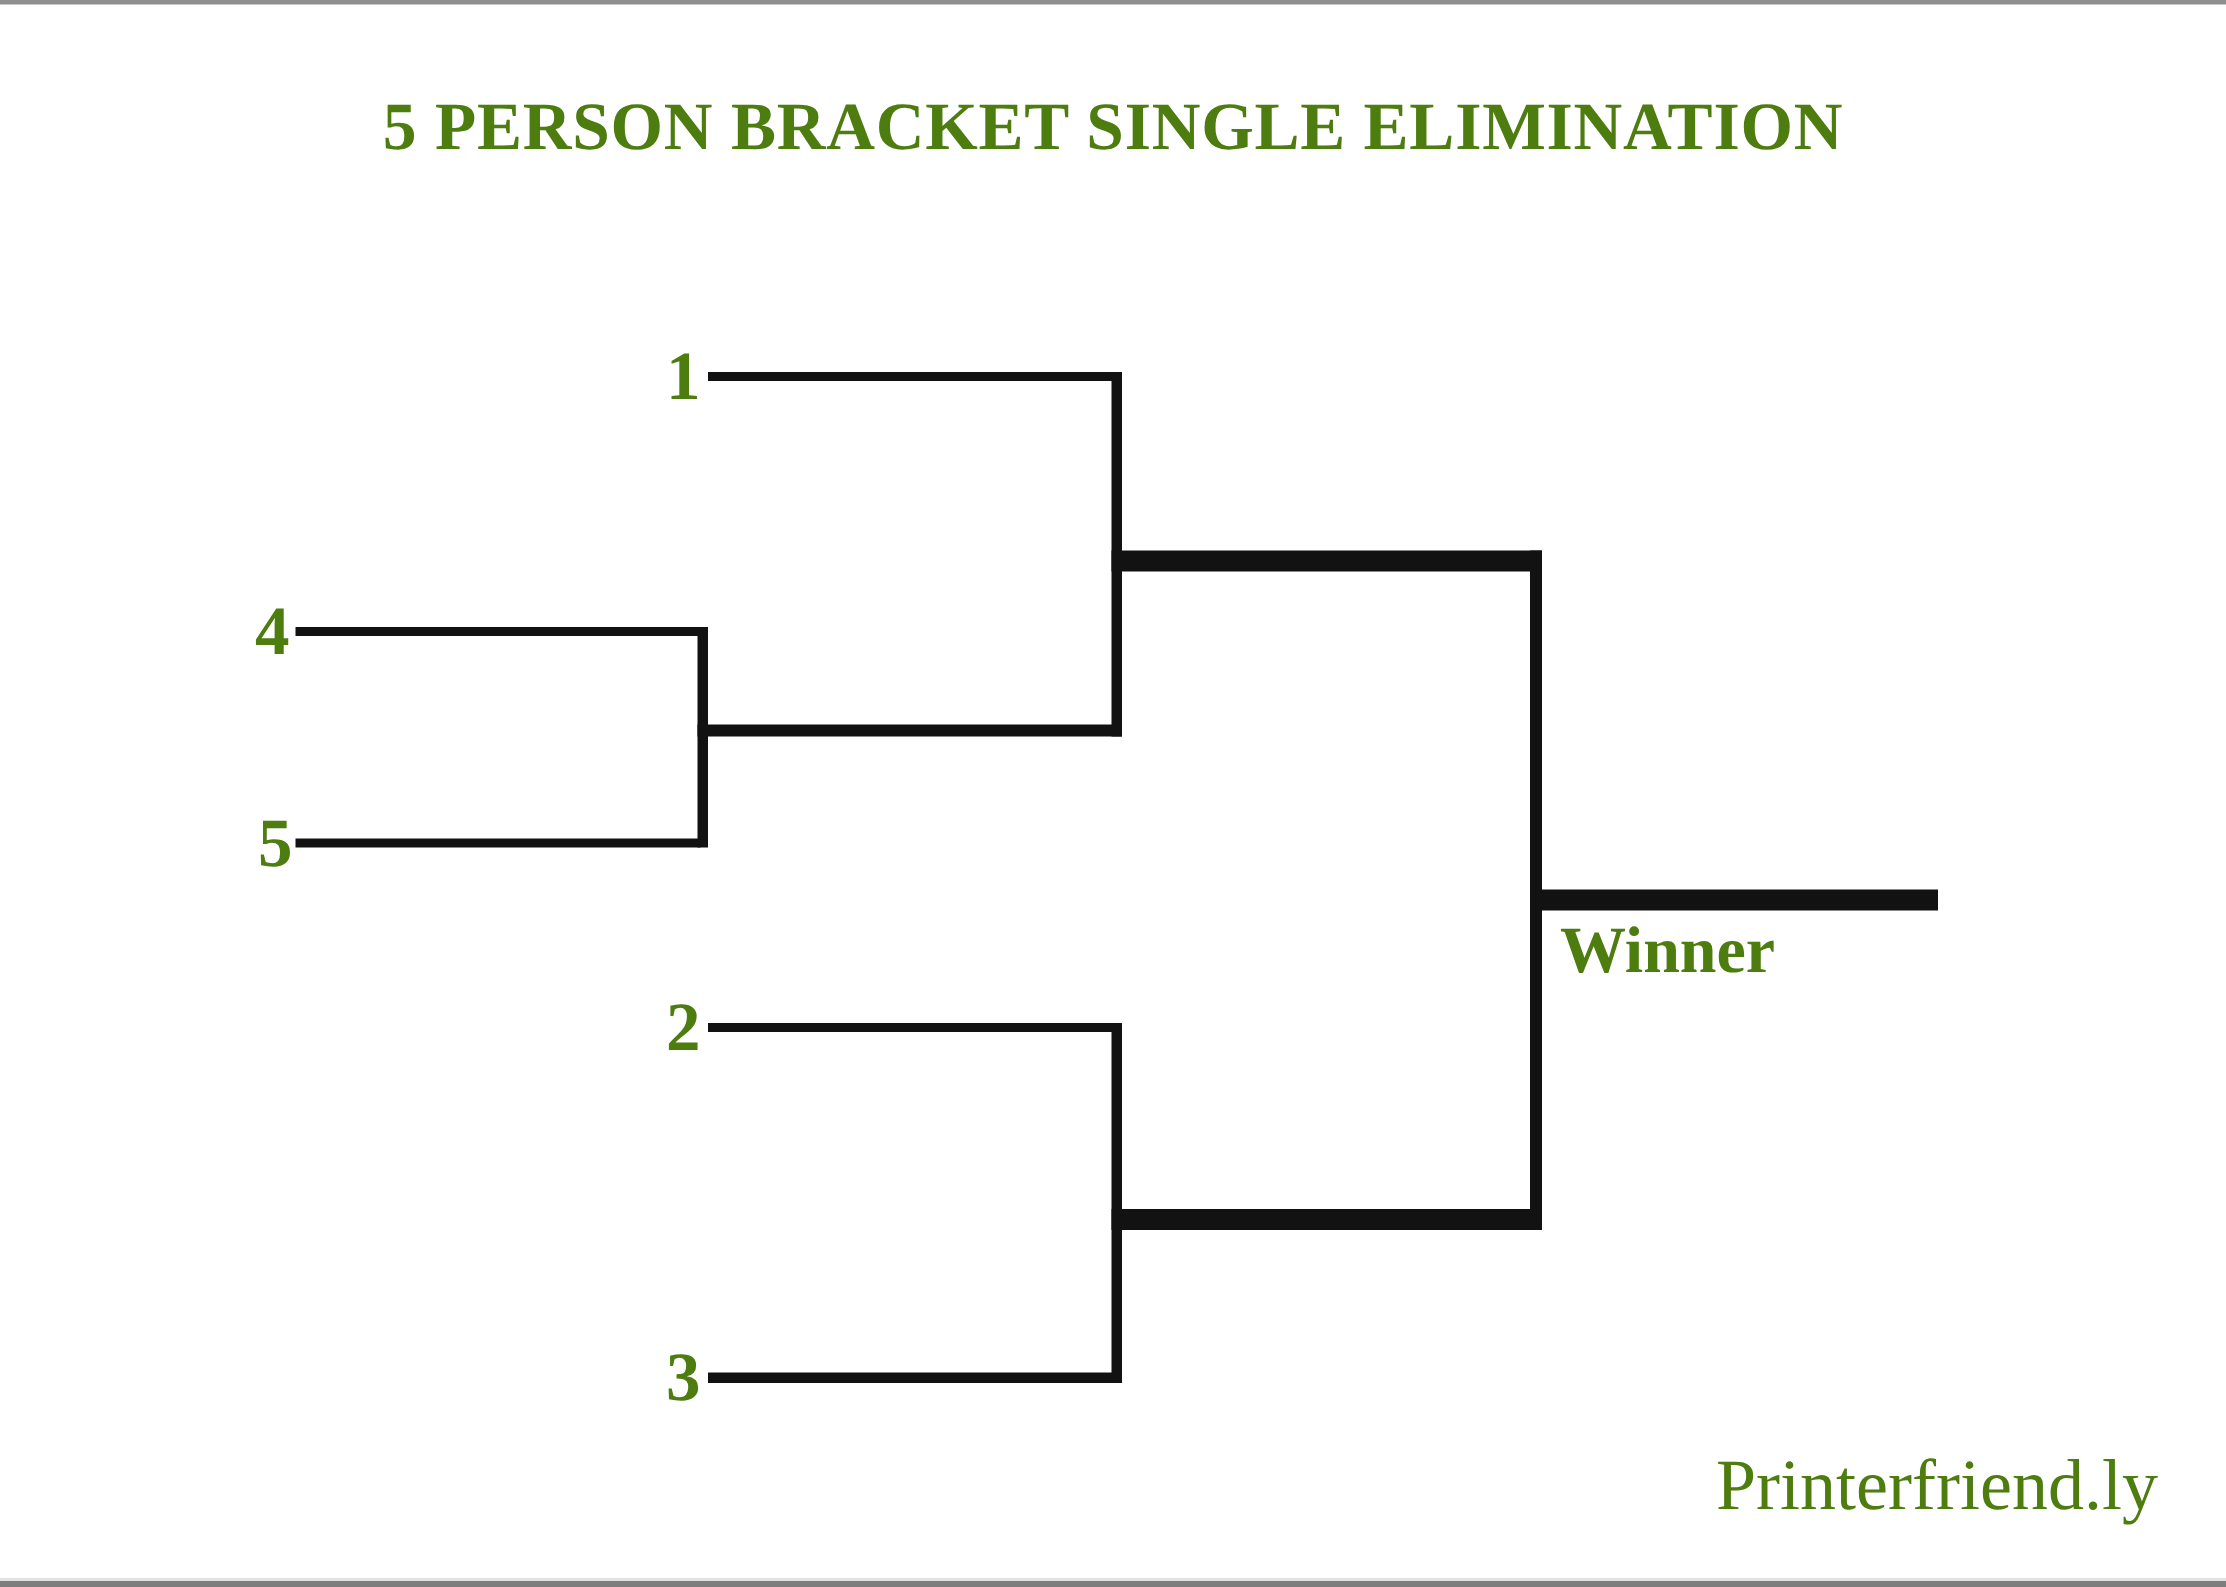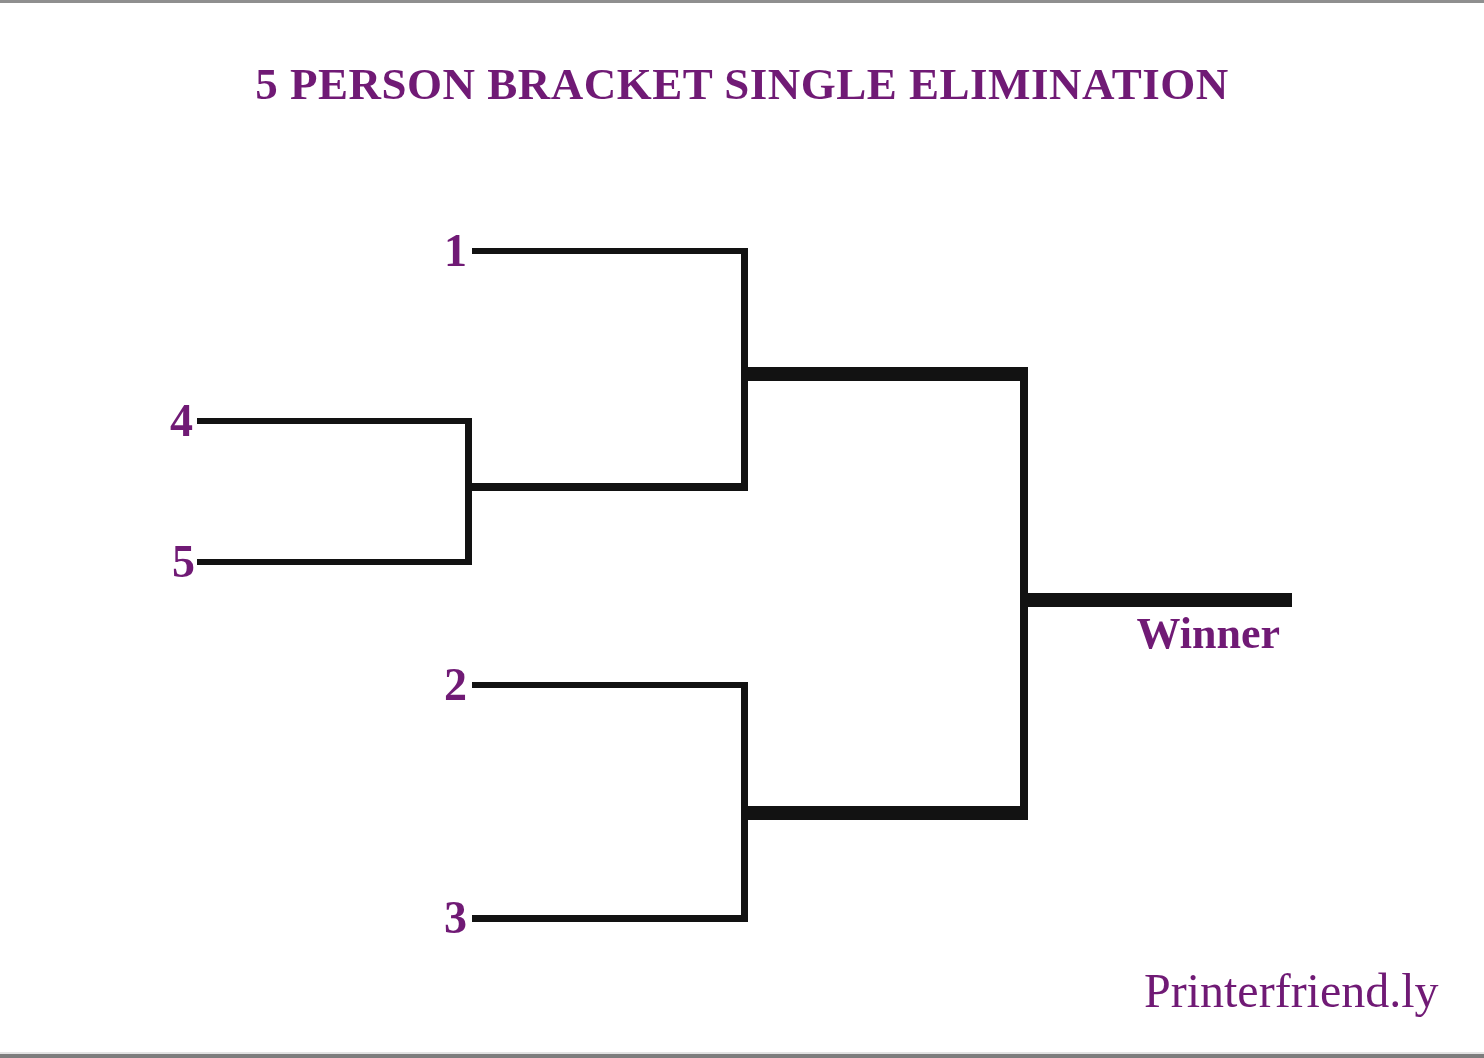--- a/index.html
+++ b/index.html
@@ -4,21 +4,21 @@
 <style>
   * { margin: 0; padding: 0; box-sizing: border-box; }
   html, body { background: #ffffff; }
   .page {
     position: relative;
     width: 1484px;
     height: 1058px;
     background: #ffffff;
     overflow: hidden;
     font-family: "Liberation Serif", "DejaVu Serif", serif;
-    color: #701a75;
+    color: #4d7c0f;
   }
   .frame-top {
     position: absolute; left: 0; top: 0; width: 100%; height: 3px;
     background: #8f8f8f;
   }
   .frame-bottom {
     position: absolute; left: 0; bottom: 0; width: 100%; height: 6px;
     background: #7d7d7d;
     border-top: 2px solid #e3e3e3;
   }
@@ -40,21 +40,21 @@
     display: flex;
     align-items: center;
     justify-content: flex-end;
     font-size: 46px;
     font-weight: bold;
     line-height: 1;
   }
   .winner-label {
     position: absolute;
     left: 1040px; top: 612px; width: 240px;
-    text-align: right;
+    text-align: left;
     font-size: 44px;
     font-weight: bold;
     line-height: 1;
   }
   .watermark {
     position: absolute;
     left: 1144px; top: 965px; width: 300px;
     font-size: 48px;
     font-weight: normal;
     line-height: 1.1;

